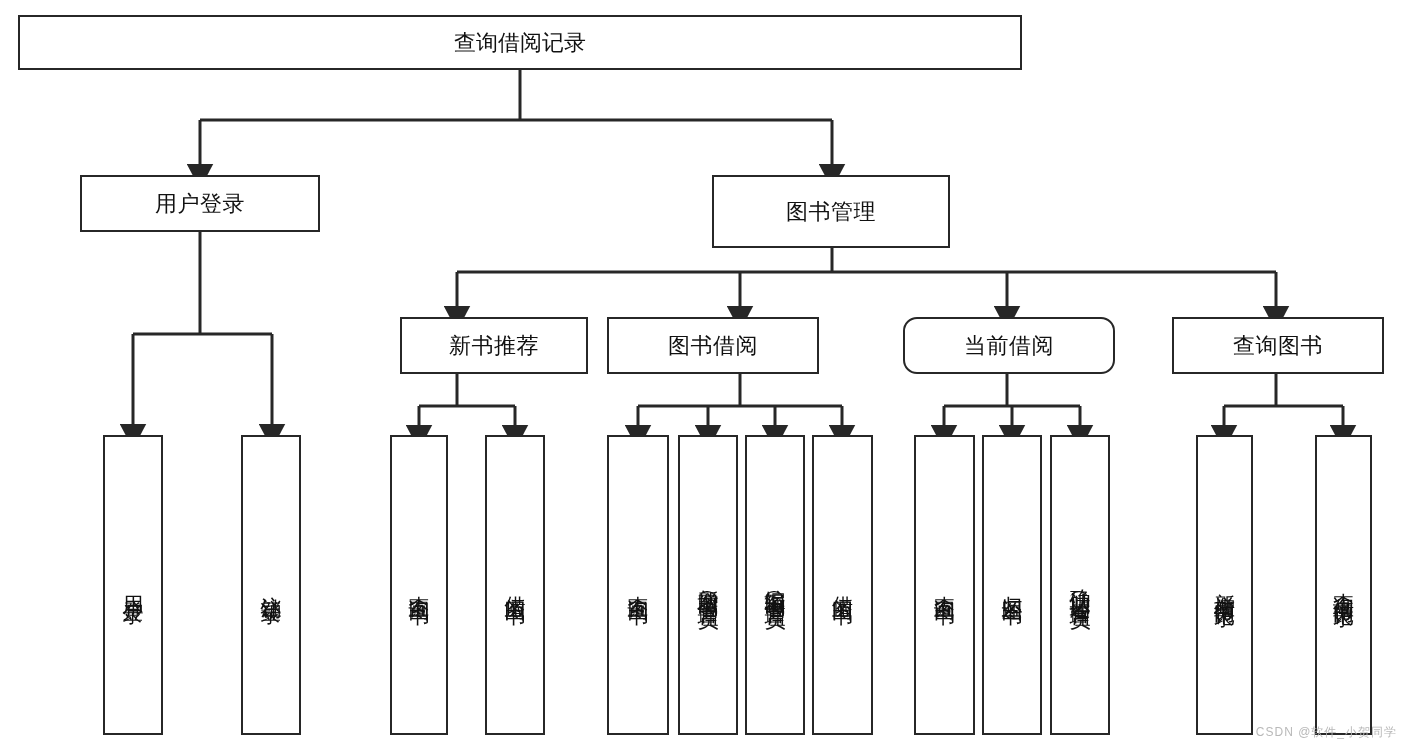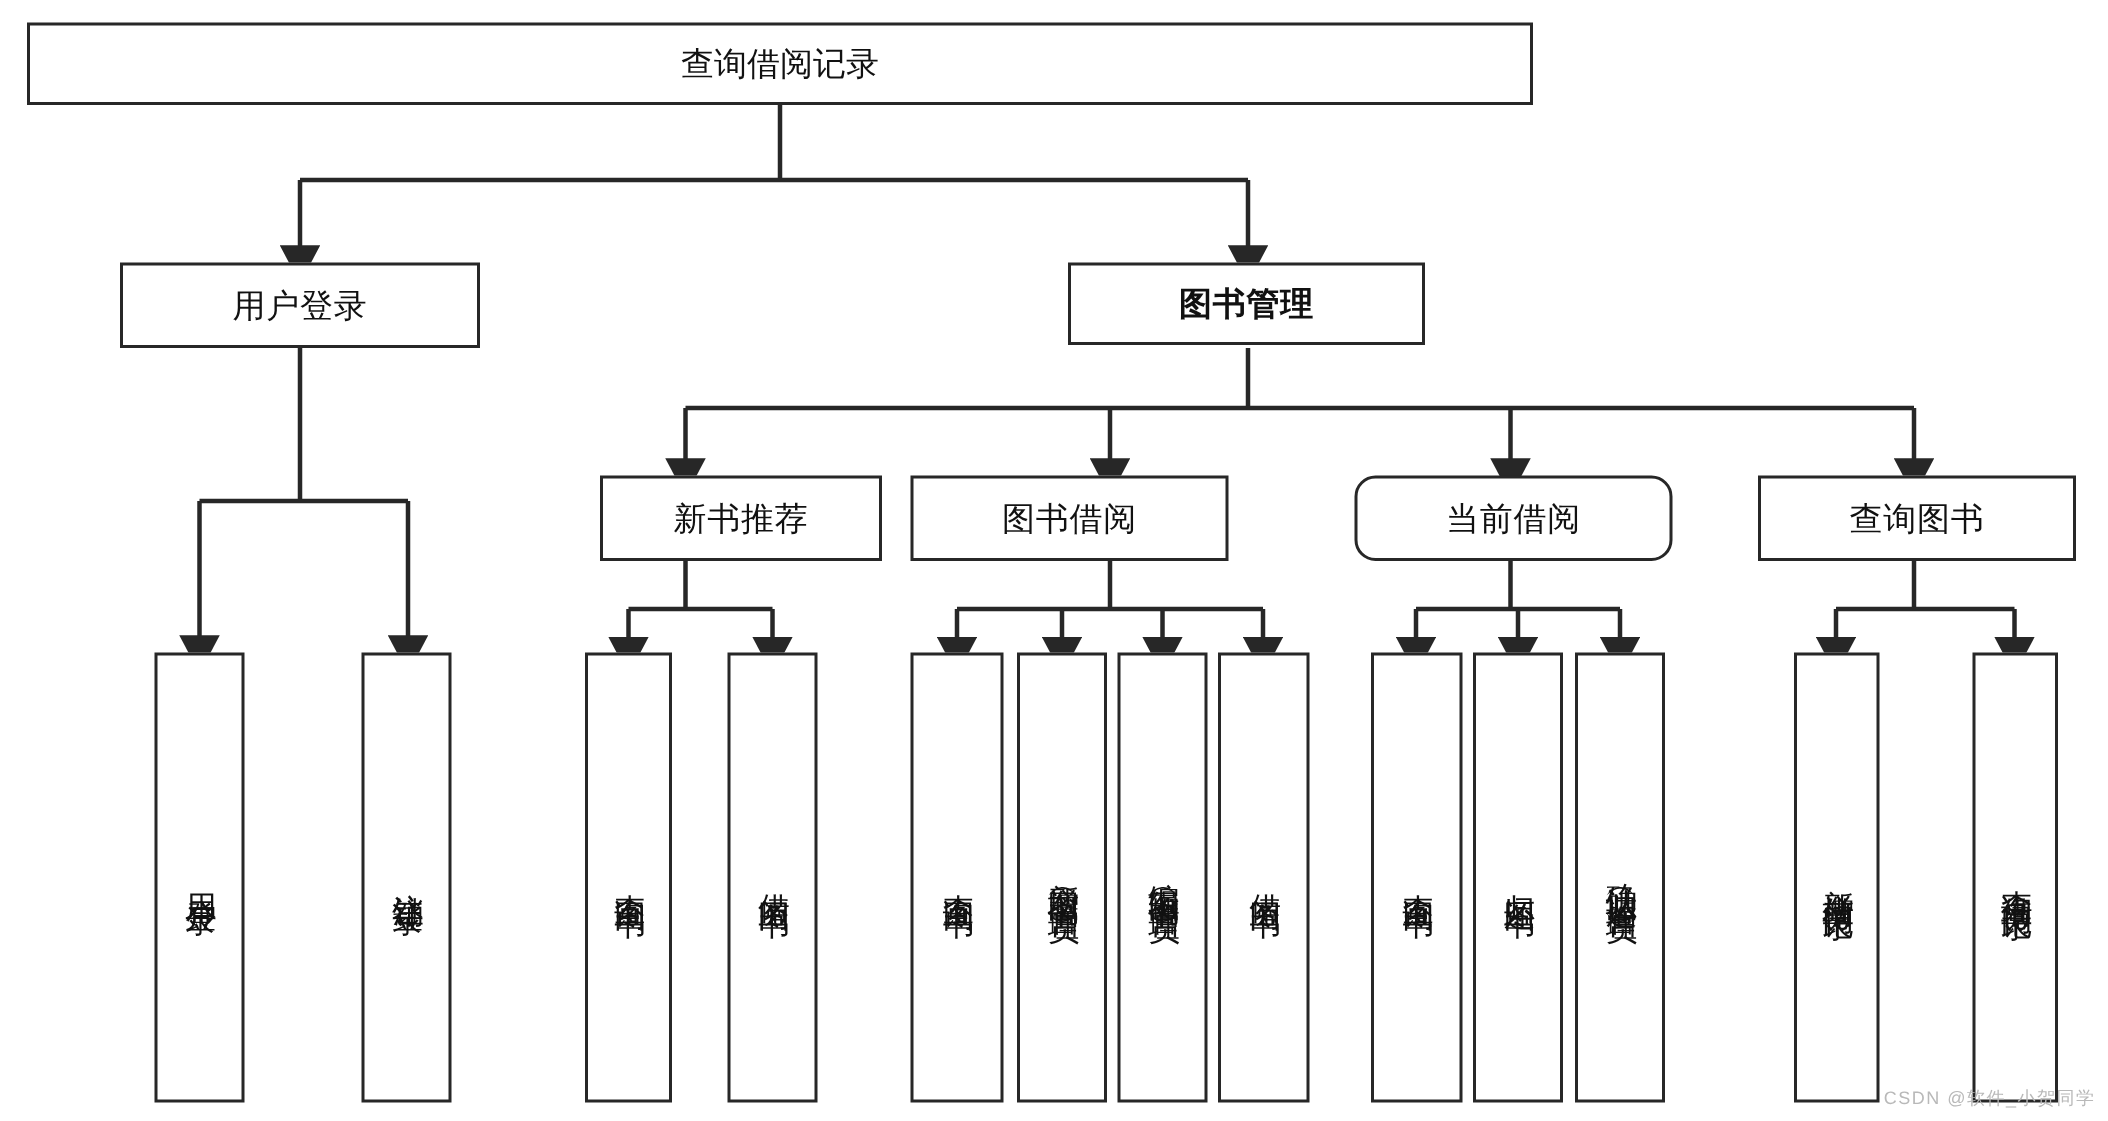--- a/index.html
+++ b/index.html
@@ -126,21 +126,21 @@
   </svg>
 
   <div class="node node-root" style="left:18px;top:15px;width:1004px;height:55px;">
     <span>查询借阅记录</span>
   </div>
 
   <div class="node node-h" style="left:80px;top:175px;width:240px;height:57px;">
     <span>用户登录</span>
   </div>
 
-  <div class="node node-h" style="left:712px;top:175px;width:238px;height:55px;font-weight:bold;">
+  <div class="node node-h" style="left:712px;top:175px;width:238px;height:73px;">
     <span>图书管理</span>
   </div>
 
   <div class="node node-h" style="left:360px;top:317px;width:188px;height:57px;margin-left:40px;">
     <span>新书推荐</span>
   </div>
 
   <div class="node node-h" style="left:607px;top:317px;width:212px;height:57px;">
     <span>图书借阅</span>
   </div>

